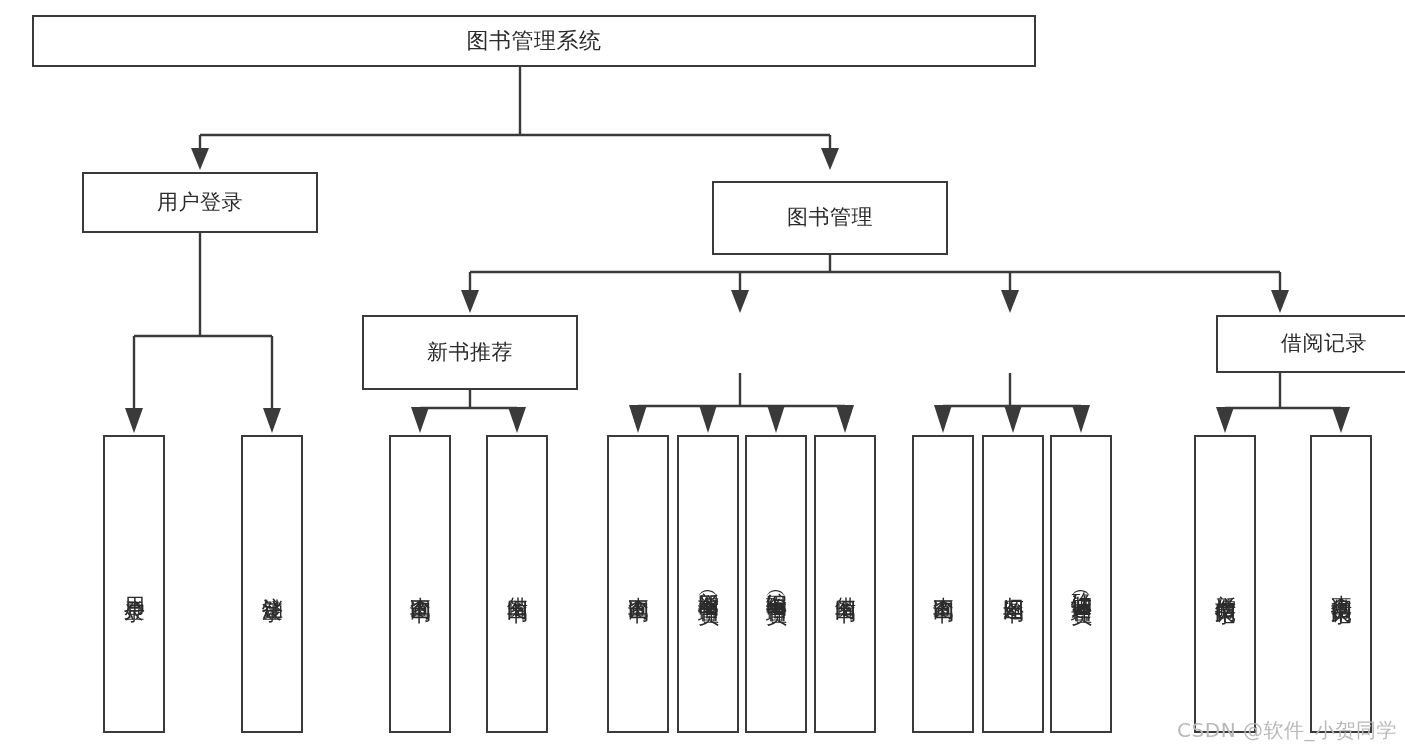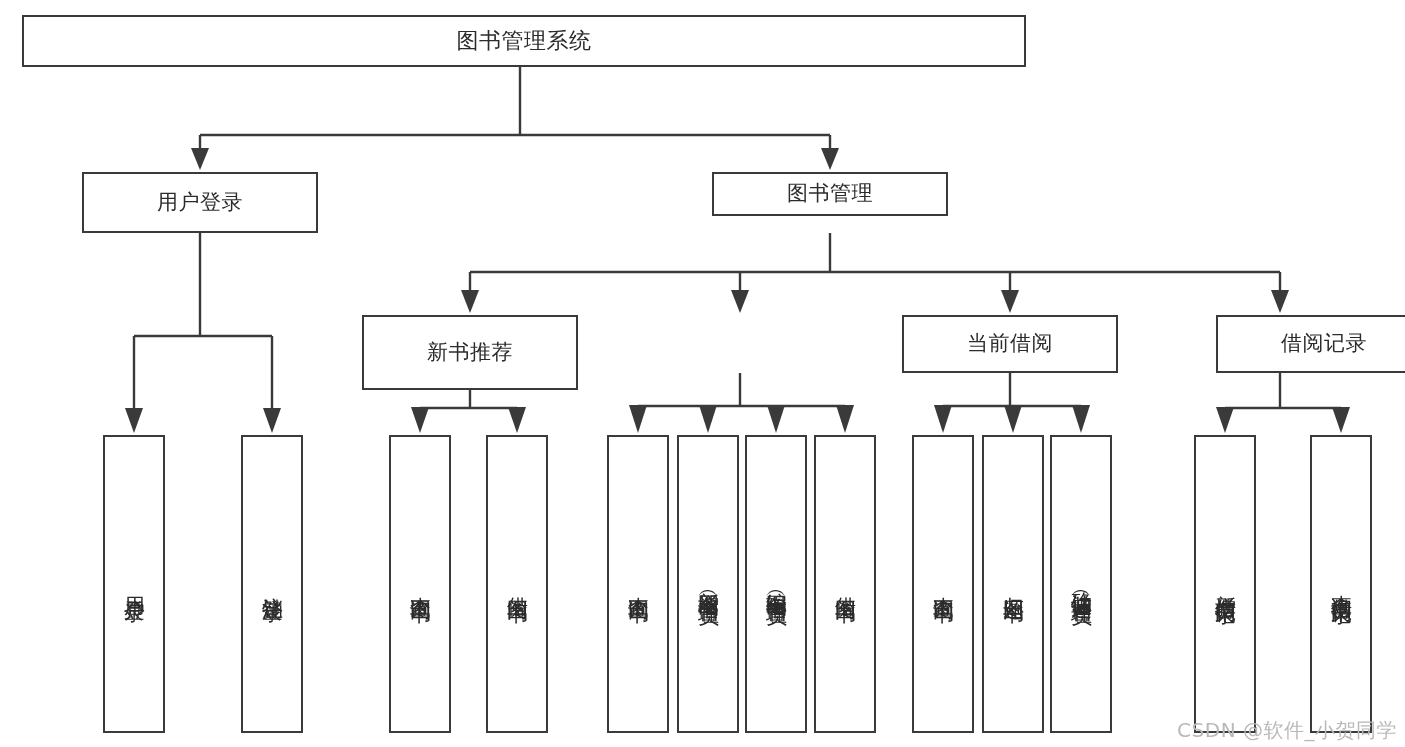--- a/index.html
+++ b/index.html
@@ -141,37 +141,34 @@
     <path class="link" d="M 1081 406 L 1081 410"></path>
 
     <path class="link" d="M 1280 373 L 1280 408"></path>
     <path class="link" d="M 1225 408 L 1341 408"></path>
     <polygon class="arrowhead" points="1216,407 1234,407 1225,433"></polygon>
     <polygon class="arrowhead" points="1332,407 1350,407 1341,433"></polygon>
     <path class="link" d="M 1225 408 L 1225 412"></path>
     <path class="link" d="M 1341 408 L 1341 412"></path>
   </svg>
 
-  <div class="node node-h node-root" style="left:22px; top:15px; width:1004px; height:52px;">
+  <div class="node node-h node-root" style="left:32px; top:15px; width:1004px; height:52px;">
     <span>图书管理系统</span>
   </div>
 
   <div class="node node-h" style="left:82px; top:172px; width:236px; height:61px;">
     <span>用户登录</span>
   </div>
-  <div class="node node-h" style="left:712px; top:172px; width:236px; height:44px;">
+  <div class="node node-h" style="left:712px; top:181px; width:236px; height:74px;">
     <span>图书管理</span>
   </div>
 
   <div class="node node-h" style="left:362px; top:315px; width:216px; height:75px;">
     <span>新书推荐</span>
   </div>
-  <div class="node node-h" style="left:902px; top:315px; width:216px; height:58px;">
-    <span>当前借阅</span>
-  </div>
   <div class="node node-h" style="left:1172px; top:315px; width:216px; height:58px;margin-left:44px;">
     <span>借阅记录</span>
   </div>
 
   <div class="node node-v" style="left:103px; top:435px; width:62px; height:298px;">
     <span class="vtext">用户登录</span>
   </div>
   <div class="node node-v" style="left:241px; top:435px; width:62px; height:298px;">
     <span class="vtext">注销登录</span>
   </div>

